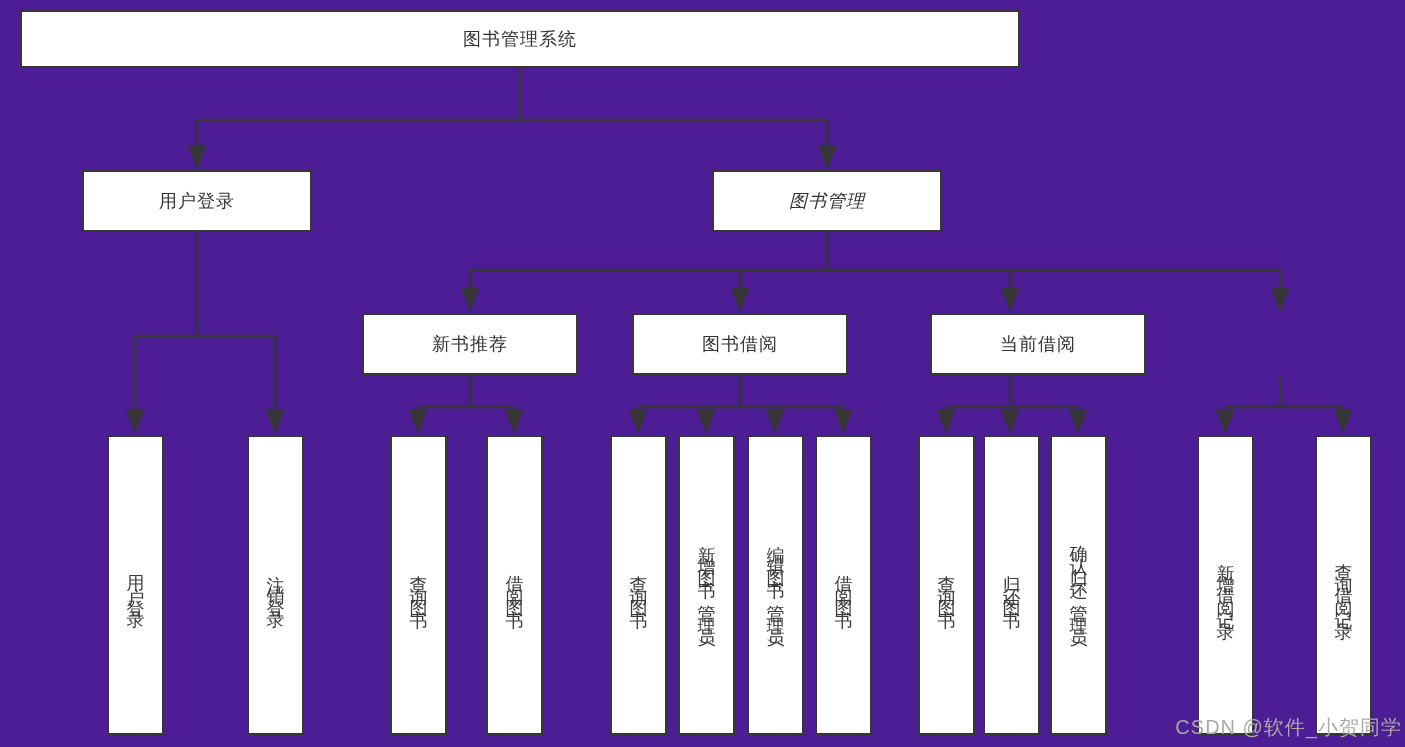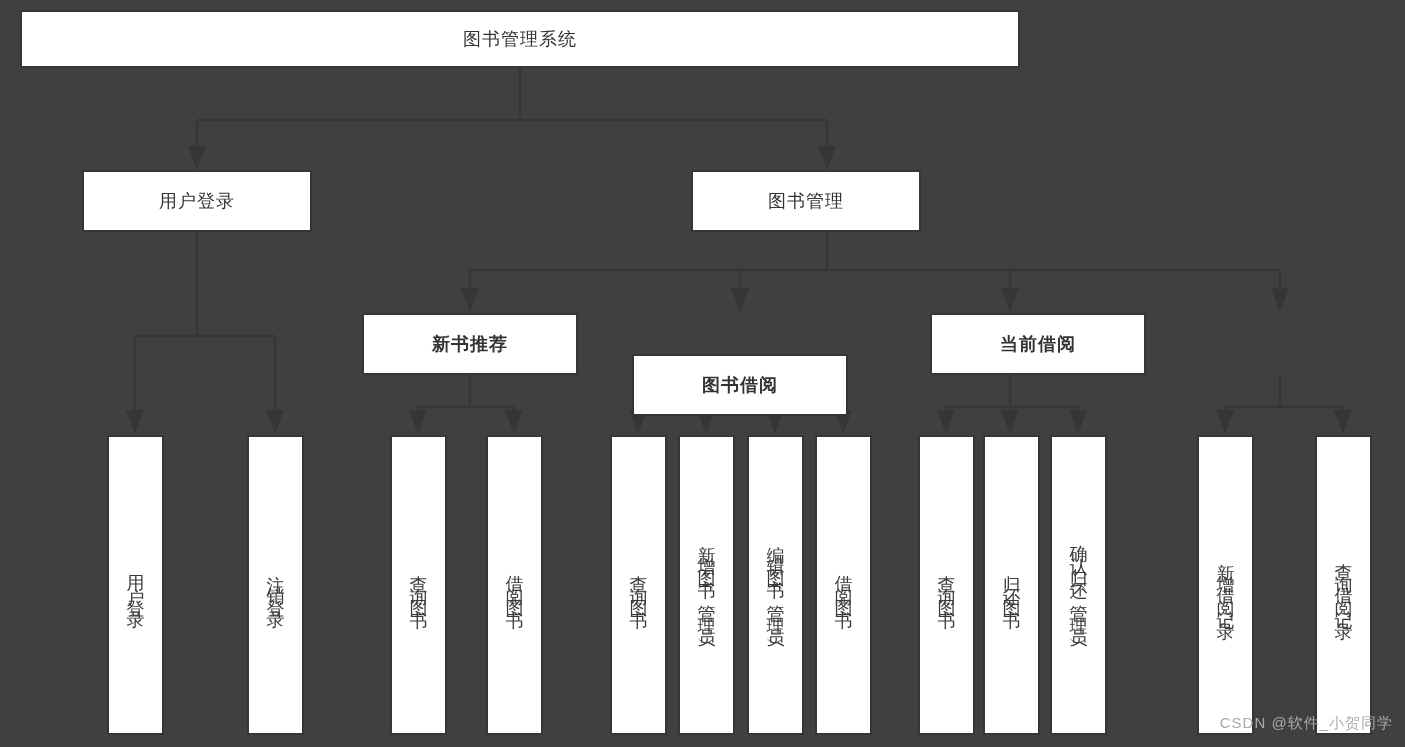--- a/index.html
+++ b/index.html
@@ -1,20 +1,20 @@
 <!DOCTYPE html>
 <html><head>
 <meta charset="utf-8">
 <style>
   html, body { margin: 0; padding: 0; background: #ffffff; }
   #canvas {
     position: relative;
     width: 1405px;
     height: 747px;
-    background: #404040;
+    background: #4c1d95;
     font-family: "Liberation Sans", sans-serif;
     overflow: hidden;
   }
   #connectors {
     position: absolute;
     left: 0; top: 0;
     width: 1405px; height: 747px;
   }
   .box {
     position: absolute;
@@ -25,46 +25,46 @@
     align-items: center;
     justify-content: center;
     color: #333333;
     font-size: 18px;
     letter-spacing: 1px;
     z-index: 2;
   }
   .root  { left: 20px;  top: 10px;  width: 1000px; height: 58px; }
   .lvl2  { top: 170px; width: 230px; height: 62px; }
   .b-user-login { left: 82px; }
-  .b-book-mgmt  { left: 691px; }
-  .lvl3  { top: 313px; width: 216px; height: 62px; font-weight: bold; }
+  .b-book-mgmt  { left: 712px; font-style: italic; }
+  .lvl3  { top: 313px; width: 216px; height: 62px; }
   .b-newbook { left: 362px; }
-  .b-borrow  { left: 632px; margin-top: 41px; }
+  .b-borrow  { left: 632px; }
   .b-current { left: 902px; margin-left: 28px; }
   .b-records { left: 1172px; }
   .leaf { top: 435px; width: 57px; height: 300px; }
   .leaf .vtext {
     writing-mode: vertical-rl;
     line-height: 1;
     letter-spacing: 12px;
     font-size: 18px;
     color: #3a3a3a;
   }
   .l0  { left: 107px; }  .l1  { left: 247px; }
   .l2  { left: 390px; }  .l3  { left: 486px; }
   .l4  { left: 610px; }  .l5  { left: 678px; }
   .l6  { left: 747px; }  .l7  { left: 815px; }
   .l8  { left: 918px; }  .l9  { left: 983px; }
   .l10 { left: 1050px; }
   .l11 { left: 1197px; } .l12 { left: 1315px; }
   #watermark {
     position: absolute;
     top: 714px;
-    right: 12px;
-    font-size: 15px;
+    right: 3px;
+    font-size: 20px;
     color: #a9a9a9;
     letter-spacing: 1px;
     z-index: 10;
     white-space: nowrap;
   }
 </style>
 </head>
 <body>
 
 <div id="canvas">

